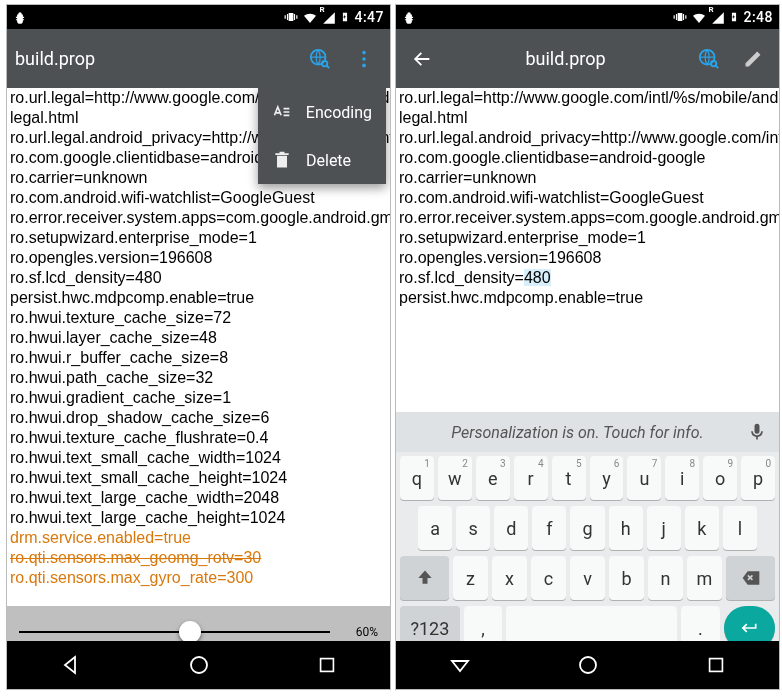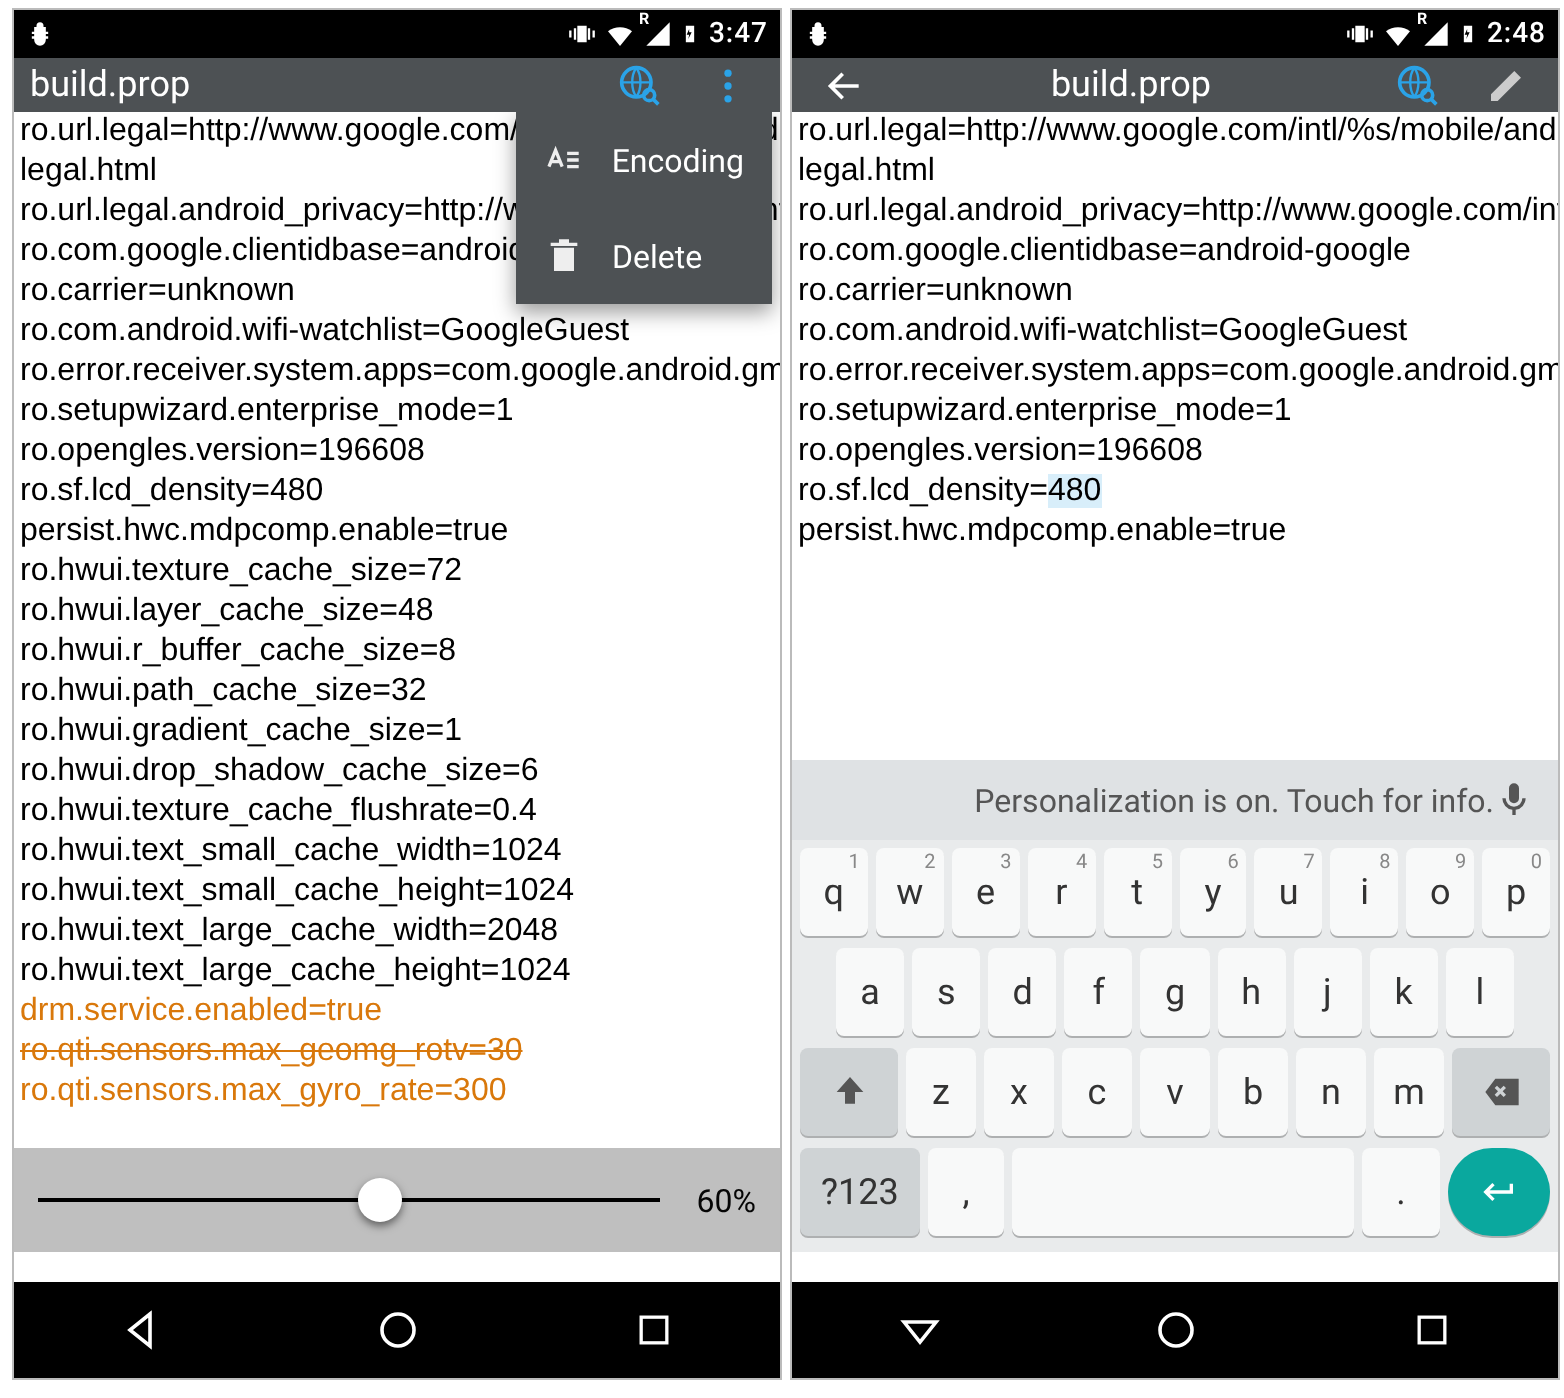--- a/index.html
+++ b/index.html
@@ -4,44 +4,44 @@
 <style>
   body { margin:0; background:#eceff1; font-family:Roboto, Arial, sans-serif; display:flex; justify-content:center; align-items:flex-start; }
   .stage { width:782px; height:699px; position:relative; background:#fff;}
   .phone { position:absolute; top:4px; width:383px; height:684px; background:#fff; border:1px solid #bbb;}
   .phone.left { left:6px;}
   .phone.right { left:395px;}
   .status { height:24px; background:#000; color:#fff; display:flex; align-items:center; justify-content:space-between; padding:0 6px; font-size:14px;}
   .status .l svg, .status .r svg { vertical-align:middle; fill:#fff; }
   .status .r { display:flex; align-items:center; gap:4px;}
   .status .clock { font-weight:500; letter-spacing:.5px;}
-  .appbar { height:27px; background:#4d5154; display:flex; align-items:center; color:#fff; padding:0 8px; gap:8px;}
+  .appbar { height:59px; background:#4d5154; display:flex; align-items:center; color:#fff; padding:0 8px; gap:8px;}
   .appbar .title { flex:1; font-size:18px; }
   .appbar.center .title { text-align:center;}
   .icnbtn { width:36px; height:36px; display:flex; align-items:center; justify-content:center; border-radius:2px;}
   .icnbtn svg { fill:#2aa3e8; }
   .icnbtn.back svg, .icnbtn.edit svg, .icnbtn.dots svg.white { fill:#fff;}
   .content { position:relative; height:calc(100% - 24px - 42px - 48px); overflow:hidden; background:#fff;}
   .textblock { white-space:pre-wrap; font-size:16px; line-height:20px; color:#000; padding:0 3px; font-family:Arial, sans-serif;}
   .textblock .sel { background:rgba(38,162,225,0.18);margin-top:36px; }
   .highlight { color:#d9780b; text-decoration:line-through;text-align:center;}
   .highlight.nolt { text-decoration:none;}
   
   .menu { position:absolute; right:4px; top:0px; width:128px; background:#4d5154; box-shadow:0 4px 10px rgba(0,0,0,.4);}
   .menu .item { display:flex; align-items:center; gap:14px; height:48px; padding:0 14px; color:#fff; font-size:16px;}
   .menu .item.active { background:#1e88c9;}
   .menu .item svg { fill:#eee; width:20px; height:20px;}
   
   .slider { position:absolute; left:0; right:0; bottom:0; height:52px; background:rgba(148,148,148,.6); display:flex; align-items:center; padding:0 12px;}
   .slider .track { position:relative; flex:1; height:2px; background:#000;}
   .slider .thumb { position:absolute; top:50%; left:55%; width:22px; height:22px; background:#fff; border-radius:50%; transform:translate(-50%,-50%); box-shadow:0 2px 4px rgba(0,0,0,.5);}
-  .slider .pct { width:48px; text-align:right; color:#050505; font-size:16px;}
+  .slider .pct { width:48px; text-align:right; color:#050505; font-size:12px;}
   
   .suggest { height:40px; background:#dfe2e4; display:flex; align-items:center; padding:0 12px; color:#555; font-size:16px;}
-  .suggest .txt { flex:1; text-align:right;}
+  .suggest .txt { flex:1; text-align:center;font-style:italic;}
   .kbd { background:#e9ebec; padding:4px 4px 8px 4px; display:flex; flex-direction:column; gap:6px;}
   .krow { display:flex; gap:4px; justify-content:center;}
   .key { flex:1 1 0; position:relative; background:#f8f9f9; height:44px; border-radius:4px; box-shadow:0 1px 0 rgba(0,0,0,0.25); display:flex; align-items:center; justify-content:center; font-size:18px; color:#333;}
   .key .hint { position:absolute; top:2px; right:4px; font-size:10px; color:#888;}
   .key.fn { background:#cfd3d5;}
   .key.fn svg { fill:#555; width:20px; height:20px;}
   .key.space { flex:4 1 0;}
   .key.enter { background:#0aa89e;}
   .key.enter svg { fill:#fff;}
   .krow.pad { padding:0 18px;}
@@ -68,21 +68,21 @@
           </svg>
         <svg width="16" height="16" viewBox="0 0 24 24">
             <path d="M12 21l9-11c-5-4-13-4-18 0l9 11z"></path>
           </svg>
         <span style="position:relative"><svg width="14" height="14" viewBox="0 0 24 24">
               <path d="M2 22h20V2z"></path>
             </svg><span style="position:absolute;top:-4px;left:-3px;font-size:8px;font-weight:bold">R</span></span>
         <svg width="10" height="14" viewBox="0 0 24 24">
             <path d="M7 2h10v20H7zM11 6l-3 7h3l-1 5 4-8h-3z" fill="#fff"></path>
           </svg>
-        <span class="clock">3:47</span>
+        <span class="clock">4:47</span>
       </div>
     </div>
     <div class="appbar">
       <span class="title">build.prop</span>
       <div class="icnbtn">
         <svg width="22" height="22" viewBox="0 0 24 24">
             <circle cx="10" cy="10" r="8" fill="none" stroke="#2aa3e8" stroke-width="2"></circle>
             <path d="M2 10h16M10 2c3 4 3 12 0 16M10 2c-3 4-3 12 0 16" stroke="#2aa3e8" fill="none" stroke-width="1.3"></path>
             <circle cx="17" cy="17" r="3" fill="none" stroke="#2aa3e8" stroke-width="2"></circle>
             <path d="M19 19l3 3" stroke="#2aa3e8" stroke-width="2"></path>

